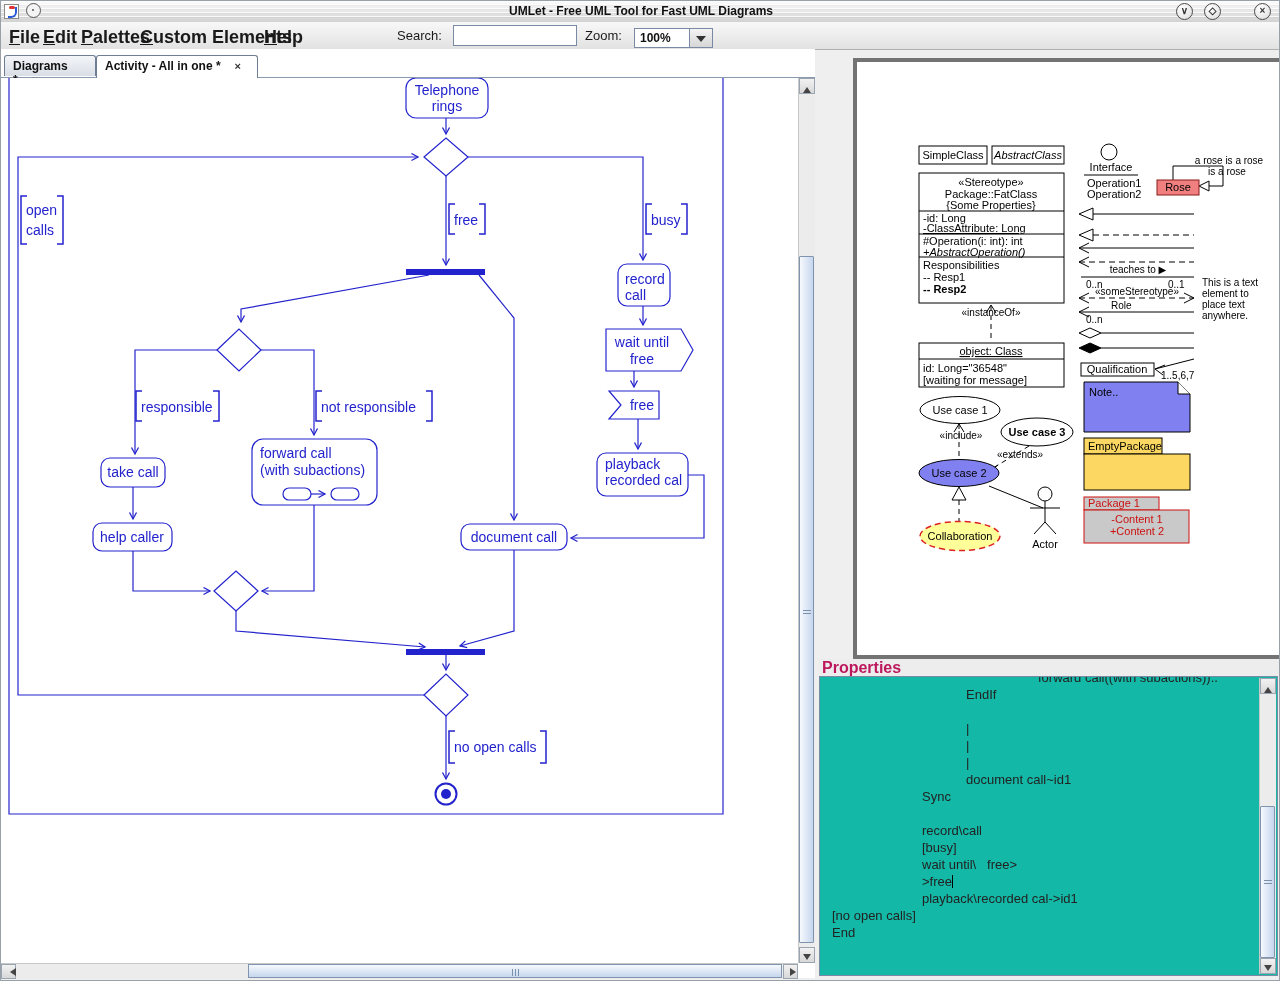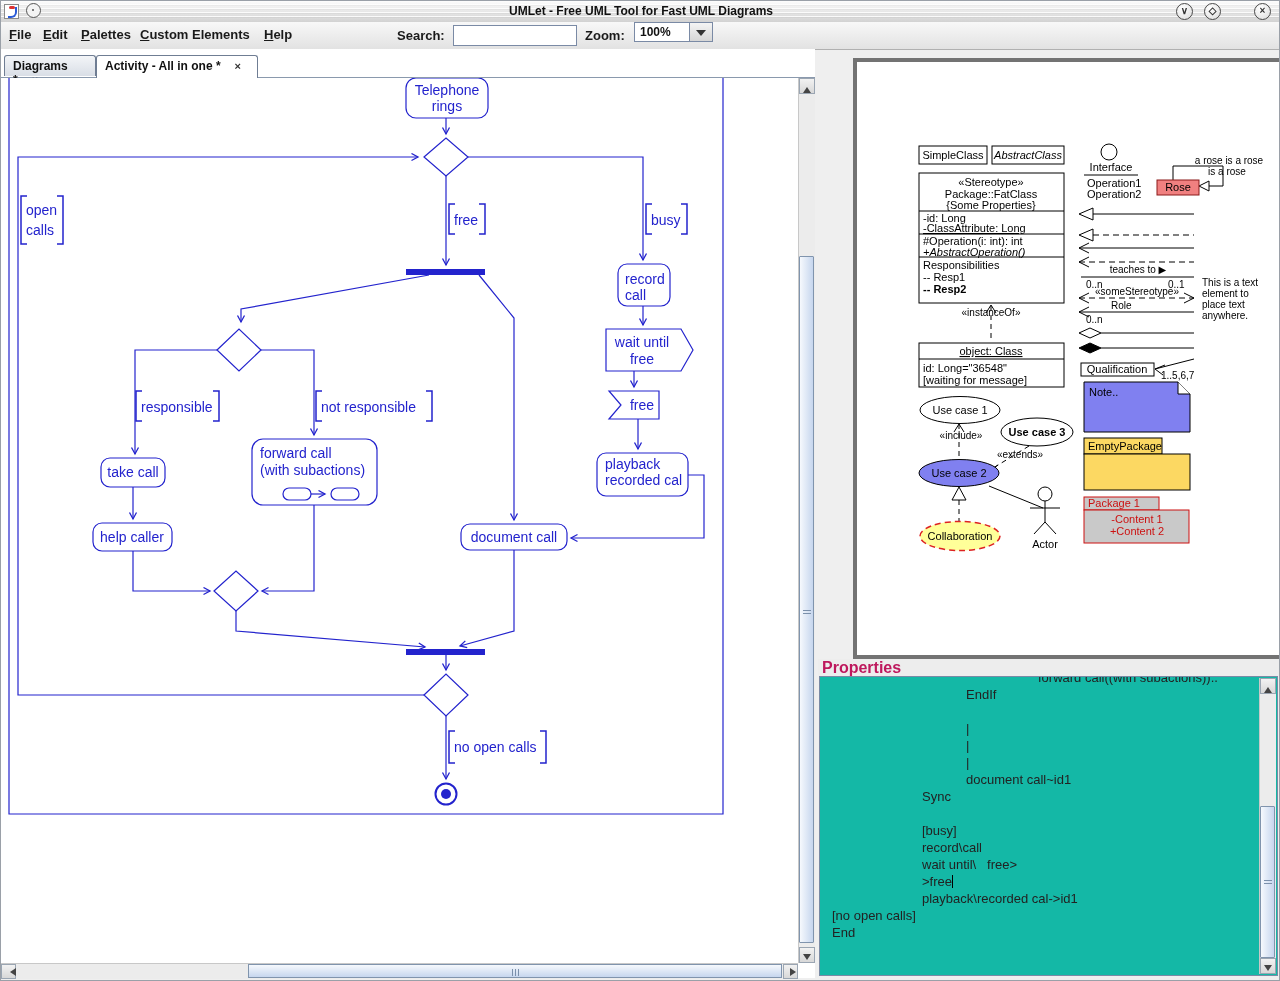--- a/index.html
+++ b/index.html
@@ -18,26 +18,26 @@
   .clock-icon{position:absolute;left:25px;top:2px;width:15px;height:15px;border:1.5px solid #555;border-radius:50%;box-sizing:border-box;background:#f4f4f4;}
   .clock-icon::after{content:"";position:absolute;left:5px;top:5px;width:2px;height:2px;background:#555;border-radius:50%;}
   .title-text{position:absolute;left:0;right:0;top:3px;text-align:center;font-size:12px;font-weight:bold;color:#111;}
   .winbtn{position:absolute;top:2px;width:17px;height:17px;border:1.5px solid #4a4a4a;border-radius:50%;box-sizing:border-box;
     background:radial-gradient(circle at 35% 30%,#ffffff,#dcdcdc);text-align:center;line-height:13px;font-size:10px;font-weight:bold;color:#333;cursor:default;}
   .winbtn.min{right:88px;}.winbtn.max{right:60px;}.winbtn.close{right:10px;}
 
   
   .menubar{position:absolute;left:0;top:21px;width:1280px;height:27px;
     background:linear-gradient(#f8f8f8,#e2e2e2);border-bottom:1px solid #b0b0b0;}
-  .menu-item{position:absolute;top:5px;font-size:13px;font-weight:bold;color:#1a1a1a;cursor:default;display:inline-block;}
+  .menu-item{position:absolute;top:5px;font-size:18px;font-weight:bold;color:#1a1a1a;cursor:default;display:inline-block;}
   .menu-item::first-letter{text-decoration:underline;}
-  .tb-label{position:absolute;top:6px;font-size:13px;font-weight:bold;color:#1a1a1a;}
+  .tb-label{position:absolute;top:6px;font-size:13px;font-weight:normal;color:#1a1a1a;}
   .lbl-search{left:396px;}.lbl-zoom{left:584px;}
   .search-field{position:absolute;left:452px;top:3px;width:116px;height:19px;border:1px solid #7a8aa5;background:#fff;font-size:12px;padding:0 3px;font-family:"Liberation Sans",sans-serif;}
-  .zoom-combo{position:absolute;left:633px;top:0;width:79px;height:20px;border:1px solid #7a8aa5;background:#fff;box-sizing:border-box;}
+  .zoom-combo{position:absolute;left:633px;top:6px;width:79px;height:20px;border:1px solid #7a8aa5;background:#fff;box-sizing:border-box;}
   .zoom-value{position:absolute;left:5px;top:2px;font-size:12px;font-weight:bold;color:#111;}
   .zoom-arrow-btn{position:absolute;right:0;top:0;width:22px;height:18px;background:linear-gradient(#f4f4f4,#d6d6d6);border-left:1px solid #7a8aa5;}
   .zoom-arrow-btn::after{content:"";position:absolute;left:6px;top:7px;border:5px solid transparent;border-top:6px solid #333;}
 
   
   .left-pane{position:absolute;left:0;top:48px;width:814px;height:929px;background:#ffffff;}
   .tabrow{position:absolute;left:0;top:6px;width:814px;height:22px;border-bottom:2px solid #8a99ad;}
   .tab{position:absolute;top:0;height:21px;border:1px solid #6f7d93;border-bottom:none;border-radius:3px 3px 0 0;box-sizing:border-box;
     font-size:12px;font-weight:bold;color:#111;padding:3px 8px 0 8px;cursor:default;}
   .tab .close{margin-left:14px;font-size:11px;color:#333;font-weight:bold;cursor:pointer;}
@@ -380,22 +380,22 @@
     <div class="props-lines">
       <div class="pl i3"><span>forward call((with subactions))..</span></div>
       <div class="pl i2"><span>EndIf</span></div>
       <div class="pl i2"><span></span></div>
       <div class="pl i2"><span>|</span></div>
       <div class="pl i2"><span>|</span></div>
       <div class="pl i2"><span>|</span></div>
       <div class="pl i2"><span>document call~id1</span></div>
       <div class="pl i1"><span>Sync</span></div>
       <div class="pl i1"><span></span></div>
+      <div class="pl i1"><span>record\call</span></div>
       <div class="pl i1"><span>[busy]</span></div>
-      <div class="pl i1"><span>record\call</span></div>
       <div class="pl i1"><span>wait until\   free&gt;</span></div>
       <div class="pl i1"><span>&gt;free</span><span class="caret"></span></div>
       <div class="pl i1"><span>playback\recorded cal-&gt;id1</span></div>
       <div class="pl i0"><span>[no open calls]</span></div>
       <div class="pl i0"><span>End</span></div>
     </div>
     <div class="pscroll">
       <div class="sb-btn up"></div>
       <div class="v-thumb" style="top:128px;height:152px;">
         <div class="v-grip" style="top:73px;"></div>

